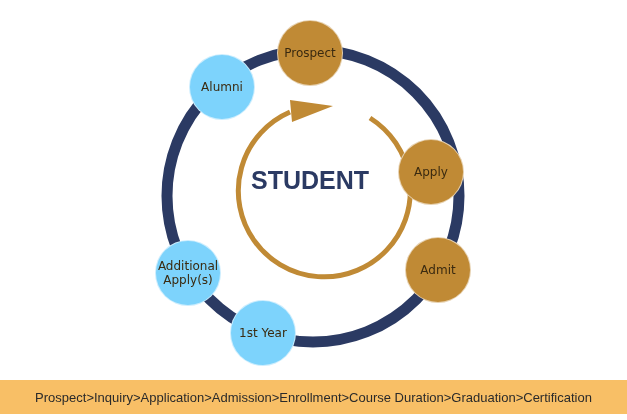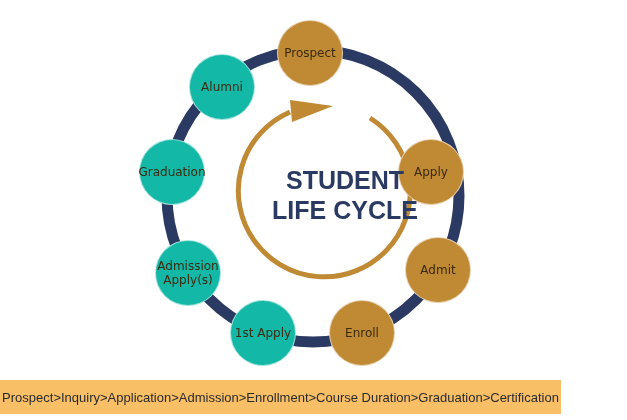--- a/index.html
+++ b/index.html
@@ -1,60 +1,53 @@
 <!DOCTYPE html>
 <html><head>
 <meta charset="utf-8">
 <style>
   html, body { margin:0; padding:0; background:#ffffff; }
   body { width:627px; height:420px; position:relative; overflow:hidden; font-family:"DejaVu Sans", sans-serif; }
   .diagram { position:absolute; left:0; top:0; width:519px; height:378px; }
   .node { position:absolute; width:66px; height:66px; border-radius:50%; display:flex; align-items:center; justify-content:center; text-align:center; font-family:"DejaVu Sans", sans-serif; font-size:12px; color:#3a2a10; line-height:1.2; box-sizing:border-box; border:1px solid rgba(255,255,255,0.6); }
   .dark { background:#c08a35; }
-  .light { background:#14b8a6; }
-  .title { position:absolute; left:230px; top:165px; width:160px; text-align:center; font-family:"Liberation Sans", sans-serif; font-weight:bold; font-size:25px; color:#2b3a63; line-height:30px;margin-left:35px; }
-  .footer { position:absolute; left:0; top:380px; width:561px; height:34px; background:#f8bf66; display:flex; align-items:center; justify-content:center; font-family:"Liberation Sans", sans-serif; font-size:13px; color:#2a2a2a; }
+  .light { background:#7dd3fc; }
+  .title { position:absolute; left:230px; top:165px; width:160px; text-align:center; font-family:"Liberation Sans", sans-serif; font-weight:bold; font-size:25px; color:#2b3a63; line-height:30px; }
+  .footer { position:absolute; left:0; top:380px; width:627px; height:34px; background:#f8bf66; display:flex; align-items:center; justify-content:center; font-family:"Liberation Sans", sans-serif; font-size:13px; color:#2a2a2a; }
 </style>
 </head>
 <body>
 
 <div class="diagram">
   <svg width="627" height="378" viewBox="0 0 627 378" style="position:absolute;left:0;top:0;">
     <circle cx="313" cy="196" r="146" fill="none" stroke="#2b3a63" stroke-width="11"></circle>
     <path d="M 370 118 A 86 86 0 1 1 290 112" fill="none" stroke="#c08a35" stroke-width="5"></path>
     <polygon points="290,100 333,106 292,122" fill="#c08a35"></polygon>
   </svg>
 
   <div class="node dark" style="left:277px;top:20px;">
       <span>Prospect</span>
     </div>
   <div class="node dark" style="left:398px;top:139px;">
       <span>Apply</span>
     </div>
   <div class="node dark" style="left:405px;top:237px;">
       <span>Admit</span>
     </div>
-  <div class="node dark" style="left:329px;top:300px;">
-      <span>Enroll</span>
-    </div>
   <div class="node light" style="left:230px;top:300px;">
-      <span>1st Apply</span>
+      <span>1st Year</span>
     </div>
   <div class="node light" style="left:155px;top:240px;flex-direction:column;">
-    <span>Admission</span>
+    <span>Additional</span>
     <span>Apply(s)</span>
   </div>
-  <div class="node light" style="left:139px;top:139px;">
-      <span>Graduation</span>
-    </div>
   <div class="node light" style="left:189px;top:54px;">
       <span>Alumni</span>
     </div>
 
   <div class="title">
     <div>STUDENT</div>
-    <div>LIFE CYCLE</div>
   </div>
 </div>
 
 <div class="footer">
   <span>Prospect&gt;Inquiry&gt;Application&gt;Admission&gt;Enrollment&gt;Course Duration&gt;Graduation&gt;Certification</span>
 </div>
 
 </body></html>

